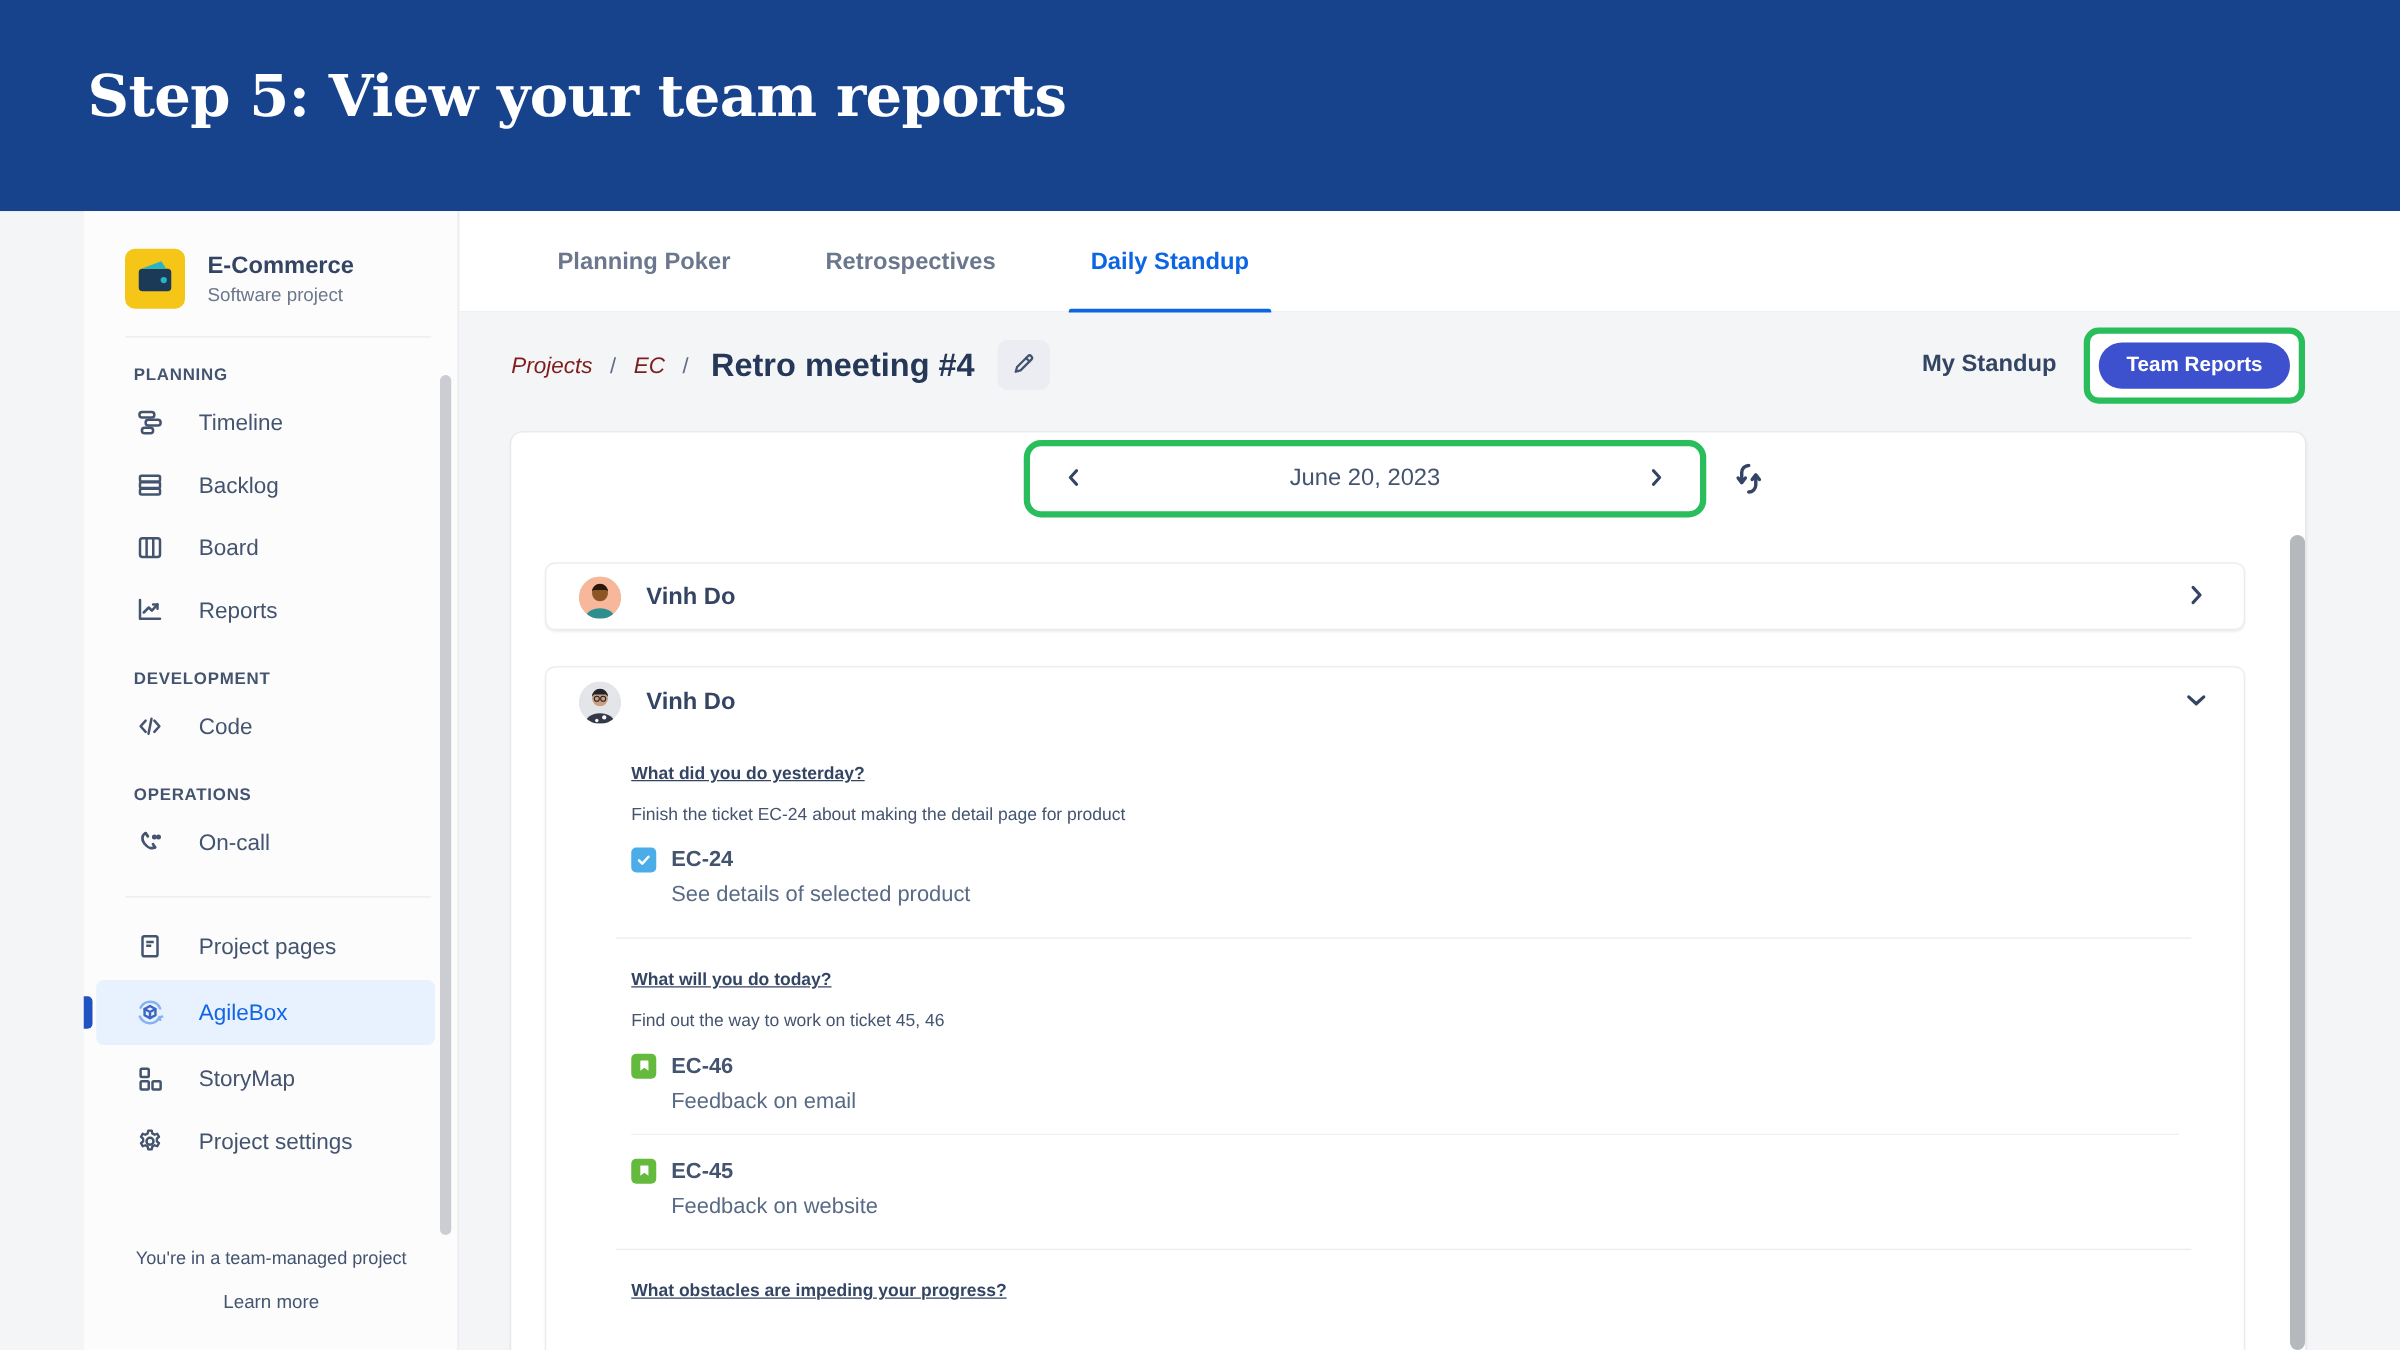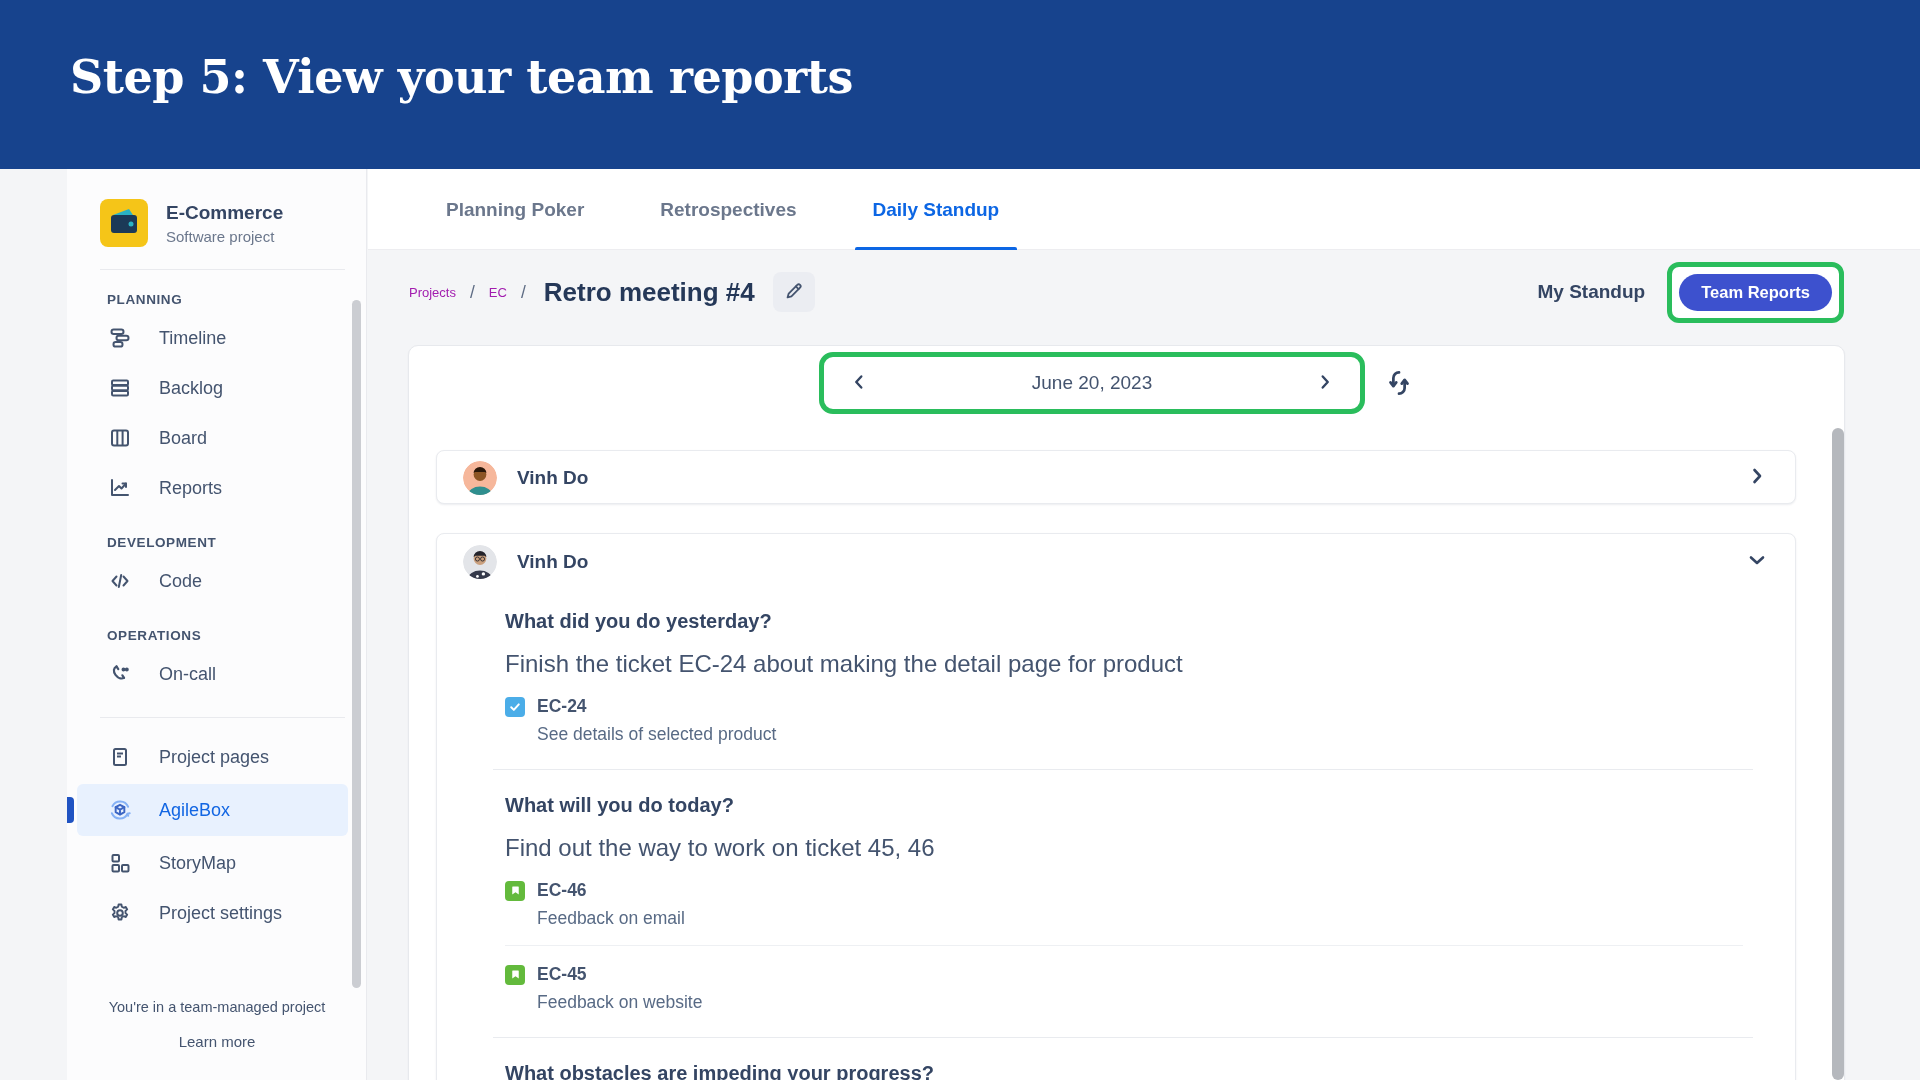--- a/index.html
+++ b/index.html
@@ -58,21 +58,21 @@
 
   
   .avatar { border-radius:50%; overflow:hidden; position:relative; flex:0 0 auto; }
   .avatar svg { display:block; width:100%; height:100%; }
   .badge { position:absolute; width:16px; height:16px; border-radius:50%;
            background:#ffffff; border:4.5px solid #44546e; box-shadow:0 0 0 2px #fcfcfd; }
 
   
   .crumb-row { position:absolute; left:41px; right:76px; top:97px; height:52px;
                display:flex; align-items:center; }
-  .crumb { font-size:13px; color:#a21caf; }
+  .crumb { font-size:18px; color:#7f1d1d;font-style:italic; }
   .crumb-sep { font-size:17.5px; color:#5e6c84; margin:0 14px; }
   .page-title { font-size:26px; font-weight:700; color:#253858; margin-left:4px; }
   .edit-btn { width:42px; height:40px; background:#ebedf2; border:none; border-radius:8px; margin-left:18px;
               display:flex; align-items:center; justify-content:center; cursor:pointer; }
   .crumb-right { margin-left:auto; display:flex; align-items:center; }
   .mystandup { font-size:19px; font-weight:600; color:#344563; margin-right:22px; cursor:pointer; }
   .green-box { border:5px solid #2abd5c; border-radius:12px; padding:7px; background:#ffffff;text-decoration:underline; }
   .team-reports-btn { background:#3d51ce; color:#ffffff; font-size:16.5px; font-weight:700;
                       border:none; border-radius:19px; padding:9px 22px; cursor:pointer;
                       font-family:"Liberation Sans", sans-serif; }
@@ -90,22 +90,22 @@
   .person-card { position:absolute; left:27px; right:48px; background:#ffffff; border:1px solid #e9ebef;
                  border-radius:8px; box-shadow:0 1px 2px rgba(9,30,66,.08); }
   .card-collapsed { top:104px; height:54px; }
   .card-expanded  { top:187px; bottom:-40px; }
   .card-head { display:flex; align-items:center; height:56px; padding:0 26px; cursor:pointer; }
   .card-collapsed .card-head { height:54px; }
   .card-name { font-size:19px; font-weight:700; color:#344563; margin-left:20px; }
   .card-head .chev { margin-left:auto; }
 
   .qa-wrap { padding:20px 52px 0 68px; }
-  .q-title { font-size:20px; font-weight:700; color:#344563; }
-  .q-answer { font-size:24px; color:#44546f; margin-top:17px; }
+  .q-title { font-size:14px; font-weight:700; color:#344563;text-decoration:underline; }
+  .q-answer { font-size:14px; color:#44546f; margin-top:17px; }
   .ticket { margin-top:18px; }
   .ticket-top { display:flex; align-items:center; gap:12px; }
   .ticket-key { font-size:17.5px; font-weight:600; color:#44546f; }
   .ticket-sum { font-size:17.5px; color:#586a85; margin:7px 0 0 32px; }
   .type-ic { width:20px; height:20px; border-radius:4px; display:flex; align-items:center; justify-content:center; }
   .type-task { background:#4bade8; }
   .type-story { background:#63ba3c; }
   .qa-divider { height:1px; background:#e9ebef; margin:24px -10px 24px -12px; }
   .ticket-divider { height:1px; background:#eef0f3; margin:16px 0 0 0; }
 

